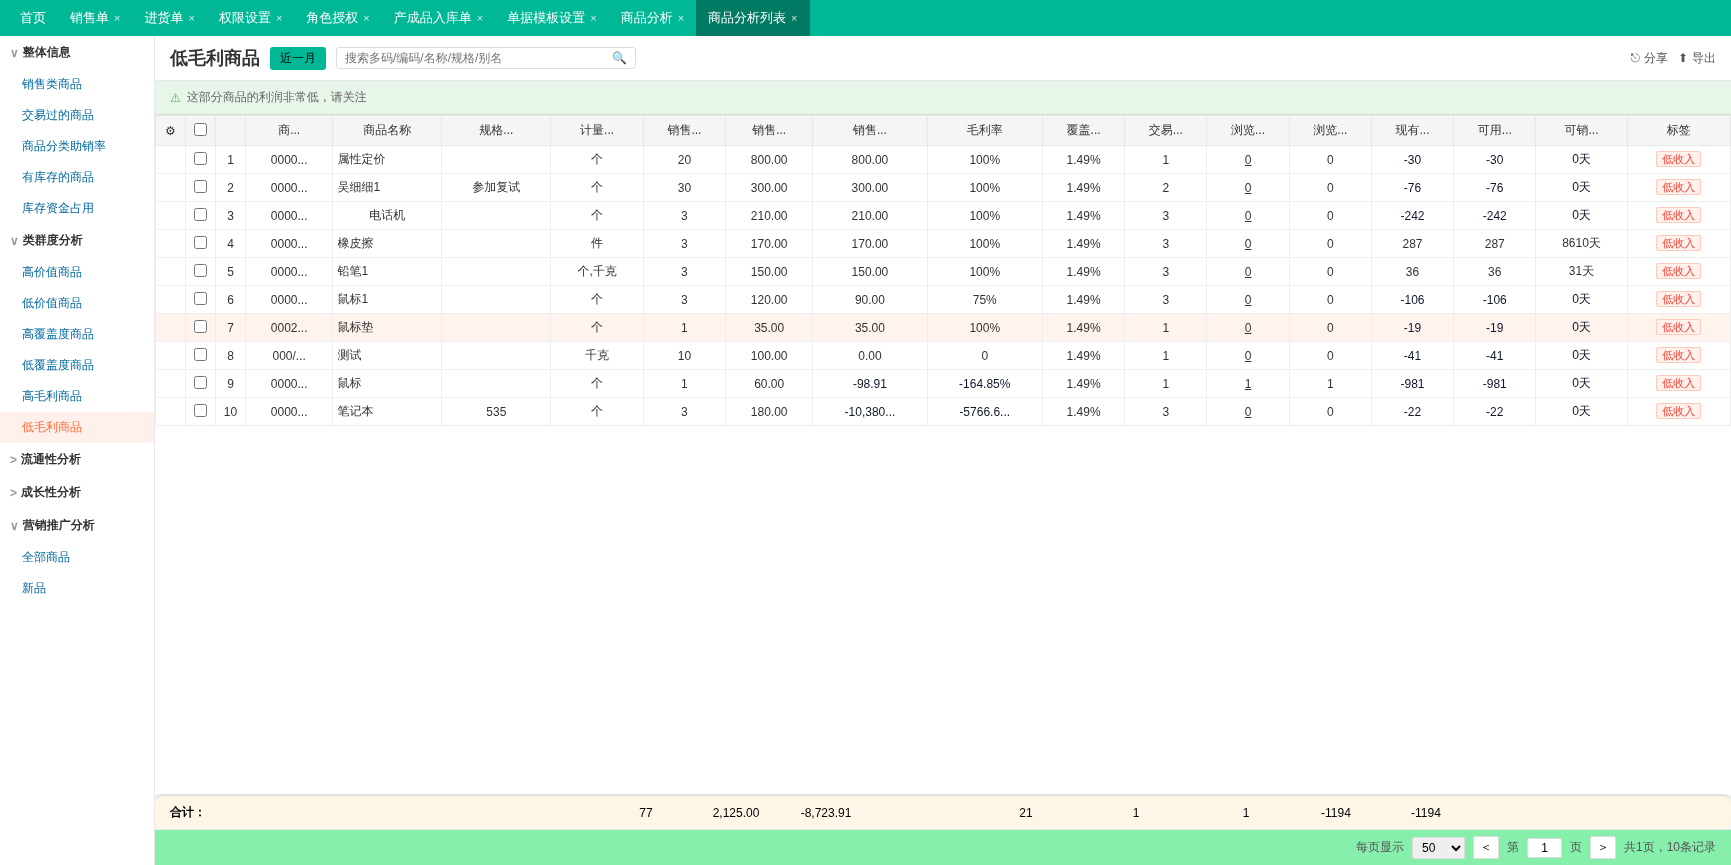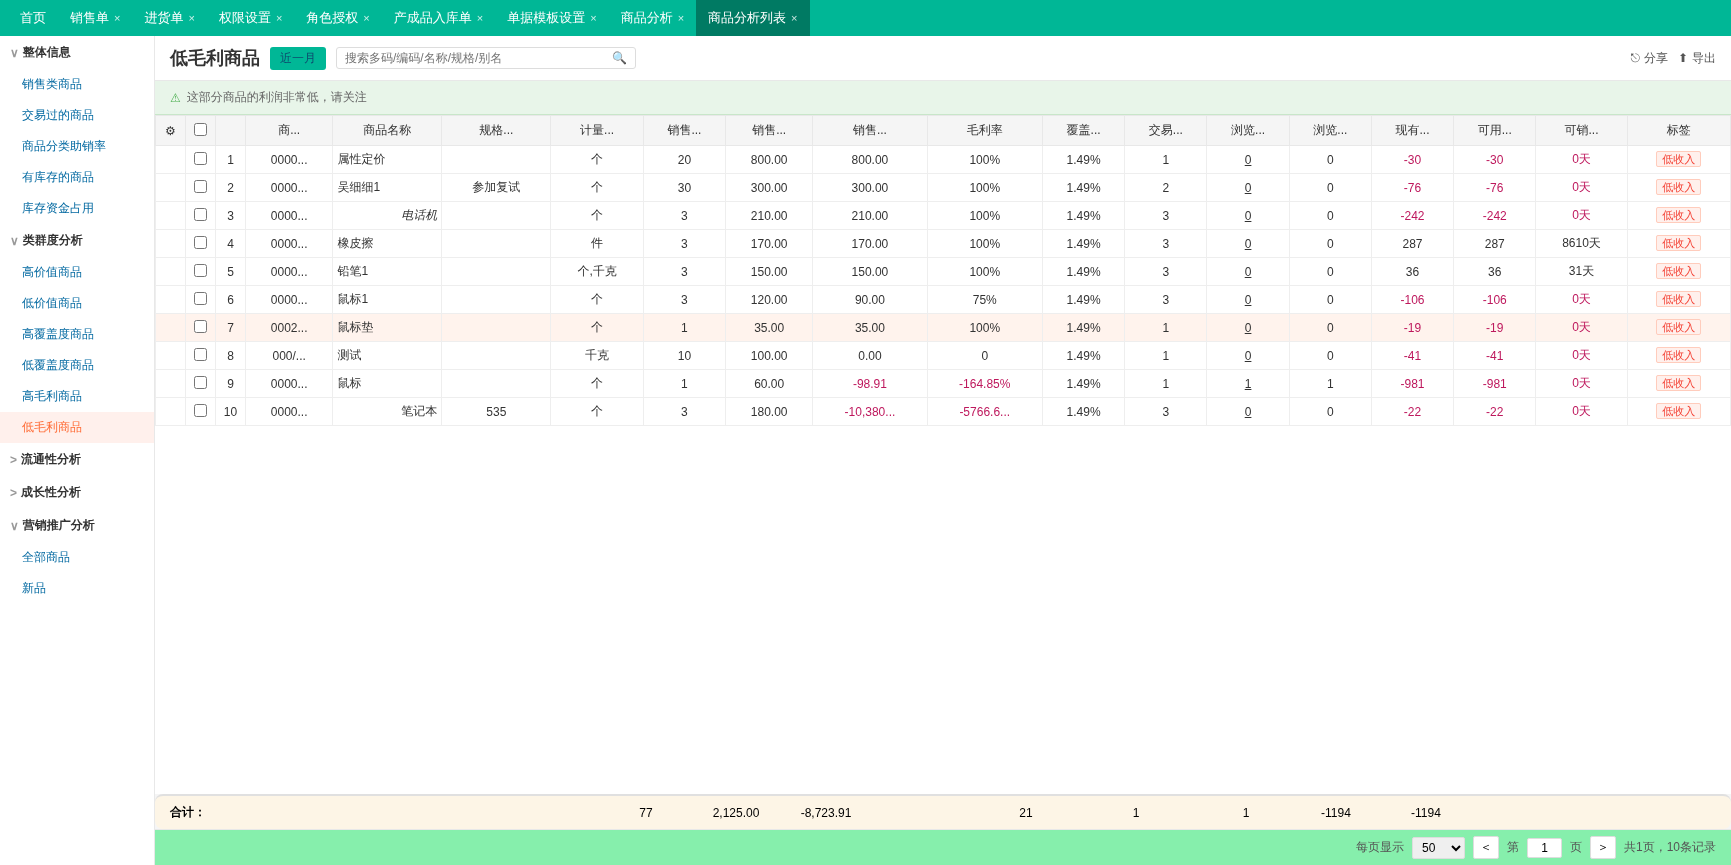--- a/index.html
+++ b/index.html
@@ -77,21 +77,21 @@
       border-bottom: 1px solid #e8e8e8;
       gap: 10px;
     }
     .page-title {
       font-size: 18px;
       font-weight: bold;
       color: #333;
     }
     .filter-btn {
       background: #00b796;
-      color: #0c4a6e;
+      color: #000000;
       border: none;
       padding: 3px 10px;
       border-radius: 3px;
       cursor: pointer;
       font-size: 12px;
     }
     .search-box {
       display: flex;
       align-items: center;
       border: 1px solid #ddd;
@@ -161,21 +161,21 @@
       z-index: 10;
     }
     tbody td {
       border: 1px solid #eee;
       padding: 5px 4px;
       text-align: center;
       color: #333;
       white-space: nowrap;
     }
     tbody tr.highlighted { background: #fff3ed; }
-    .red-text { color: #be185d; margin-left: 48px; }
+    .red-text { color: #0f172a; margin-left: 48px; }
     .tag-low-income {
       background: #fff0ec;
       color: #f44336;
       border: 1px solid #ffccbc;
       padding: 1px 5px;
       border-radius: 2px;
       font-size: 11px;
     }
     .underline { text-decoration: underline; cursor: pointer; }
 
@@ -387,21 +387,21 @@
       <td class="red-text">-76</td>
       <td class="red-text">-76</td>
       <td class="red-text">0天</td>
       <td><span class="tag-low-income">低收入</span></td>
     </tr>
             <tr>
       <td></td>
       <td><input type="checkbox" style=""></td>
       <td>3</td>
       <td>0000...</td>
-      <td style="text-align:right;font-style:italic;">电话机</td>
+      <td style="text-align:center;">电话机</td>
       <td></td>
       <td>个</td>
       <td>3</td>
       <td>210.00</td>
       <td class="">210.00</td>
       <td class="">100%</td>
       <td>1.49%</td>
       <td>3</td>
       <td class="underline">0</td>
       <td>0</td>
@@ -534,21 +534,21 @@
       <td class="red-text">-981</td>
       <td class="red-text">-981</td>
       <td class="red-text">0天</td>
       <td><span class="tag-low-income">低收入</span></td>
     </tr>
             <tr>
       <td></td>
       <td><input type="checkbox" style=""></td>
       <td>10</td>
       <td>0000...</td>
-      <td style="text-align:right;">笔记本</td>
+      <td style="text-align:left;">笔记本</td>
       <td>535</td>
       <td>个</td>
       <td>3</td>
       <td>180.00</td>
       <td class="red-text">-10,380...</td>
       <td class="red-text">-5766.6...</td>
       <td>1.49%</td>
       <td>3</td>
       <td class="underline">0</td>
       <td>0</td>

